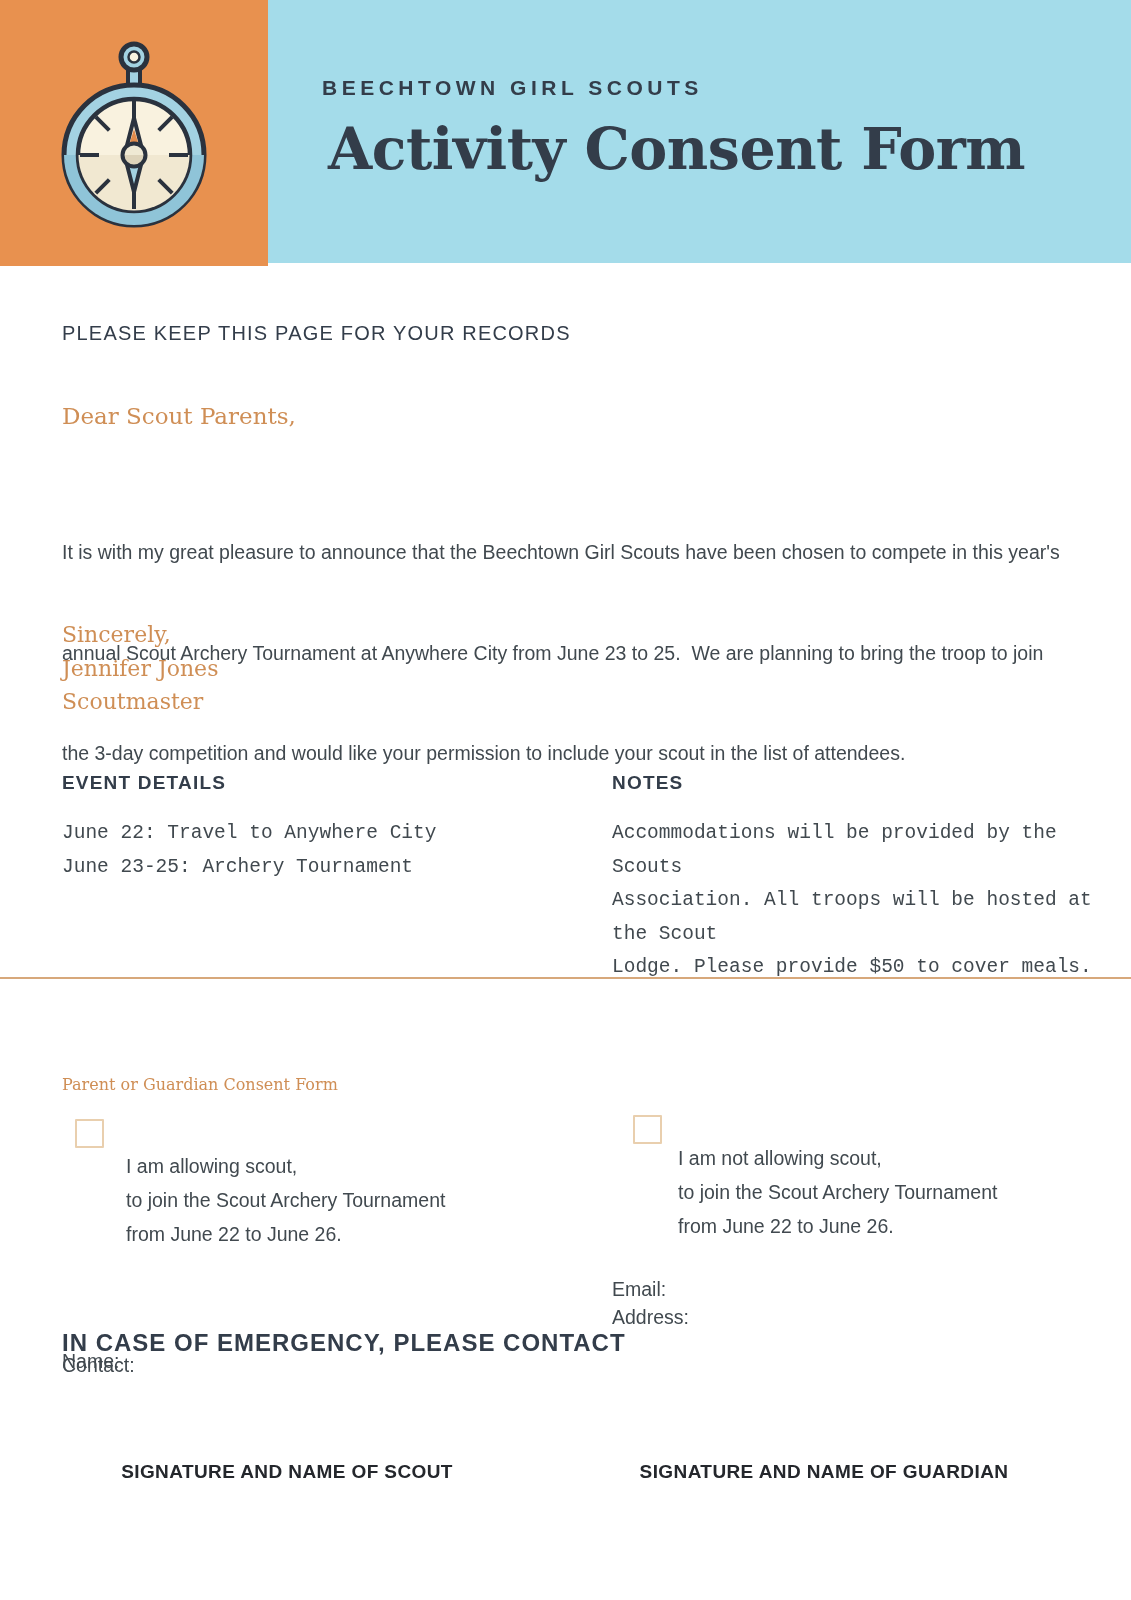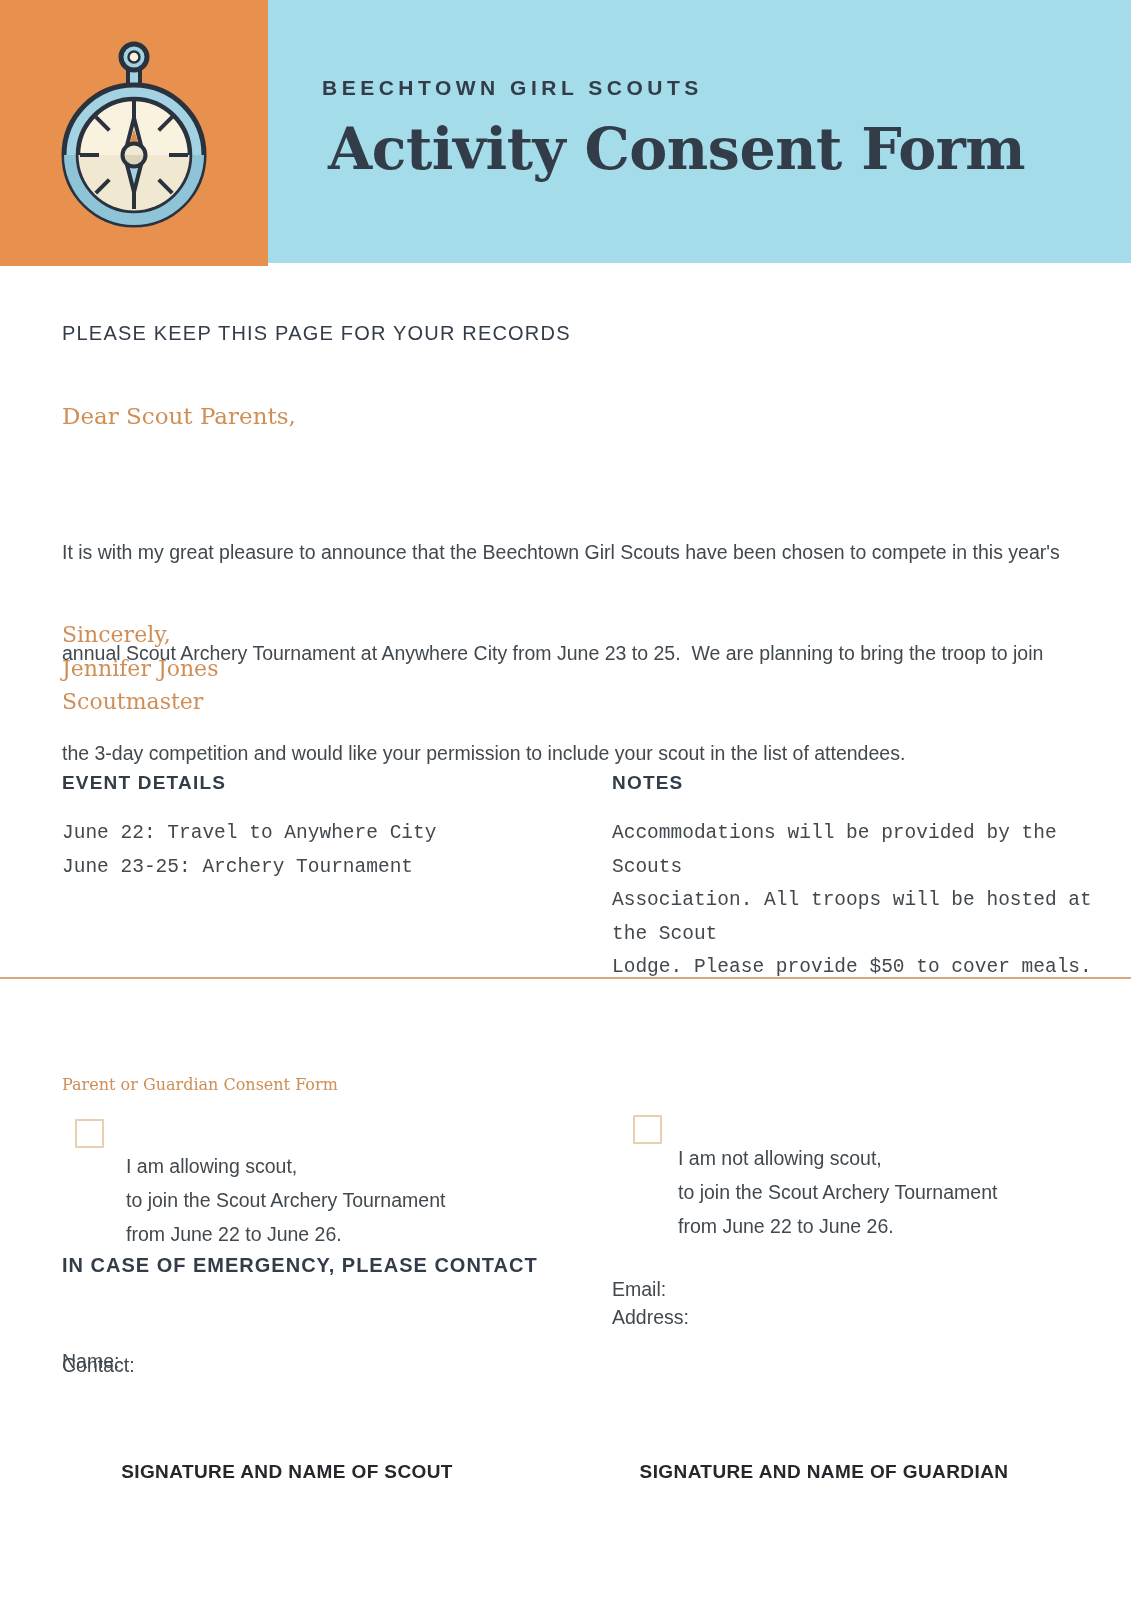--- a/index.html
+++ b/index.html
@@ -107,22 +107,22 @@
     position: absolute;
     font-size: 19.5px; line-height: 34px;
     color: var(--body-text, #41494f);
     margin-top: 37px;
   }
   .allow-text { left: 126px; top: 1112px; }
   .disallow-text { left: 678px; top: 1104px; }
 
   
   .emergency-heading {
-    position: absolute; left: 62px; top: 1254px;
-    font-size: 20px; font-weight: 700; letter-spacing: 1px;
+    position: absolute; left: 62px; top: 1329px;
+    font-size: 24px; font-weight: 700; letter-spacing: 1px;
     color: var(--ink, #333d4a);
   }
   .field-label {
     position: absolute;
     font-size: 19.5px;
     color: var(--body-text, #41494f);
   }
   .name-label    { left: 62px;  top: 1350px; }
   .address-label { left: 612px; top: 1306px; }
   .contact-label { left: 62px;  top: 1354px; }

